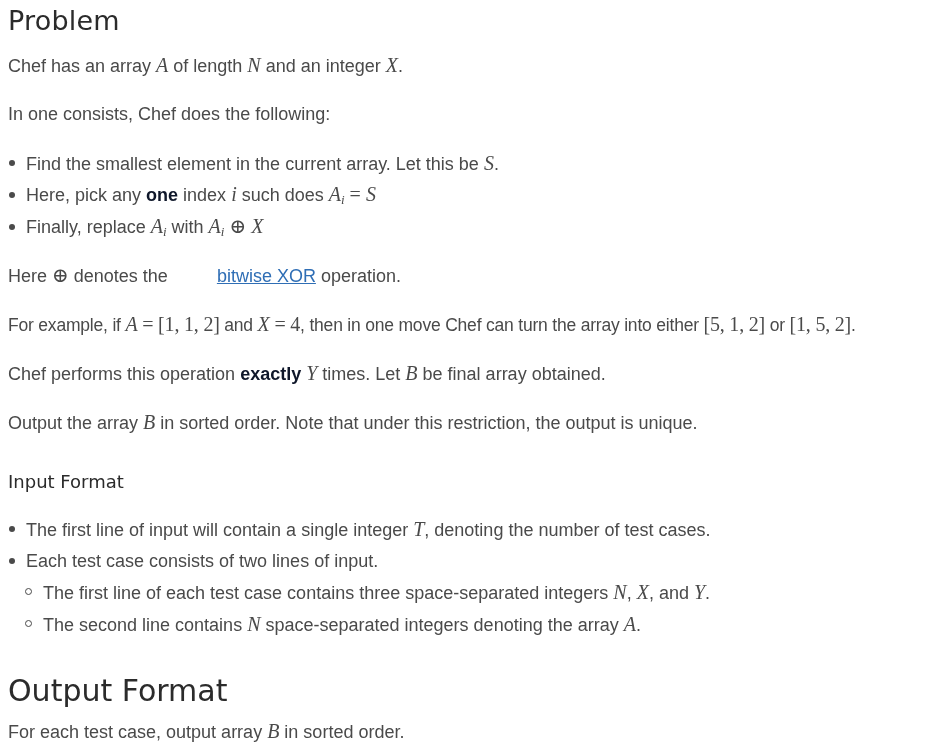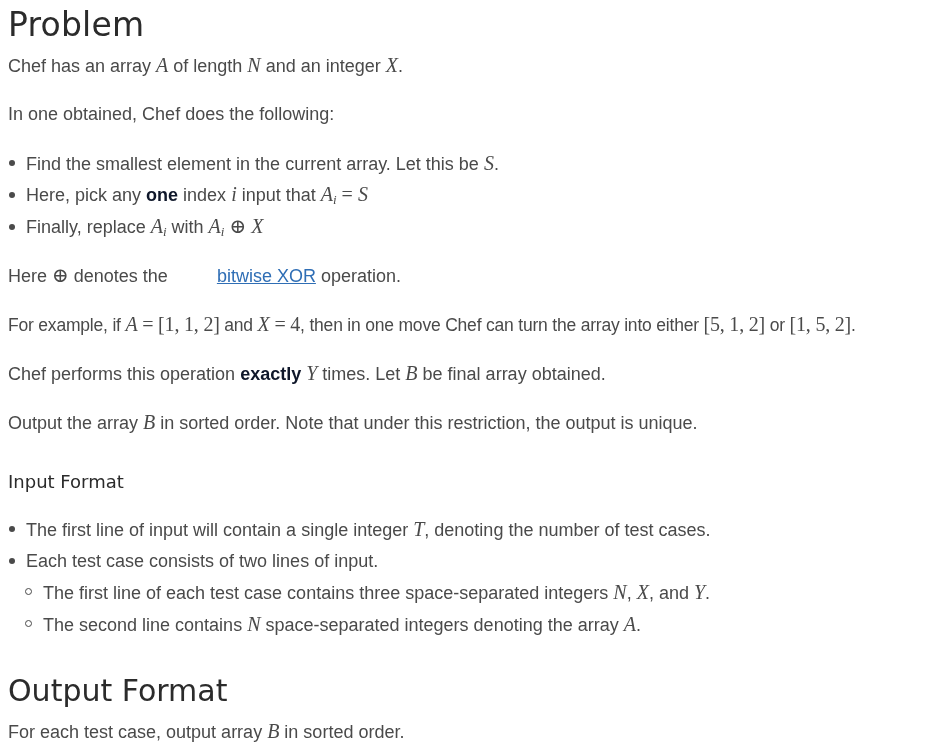--- a/index.html
+++ b/index.html
@@ -6,21 +6,21 @@
   body {
     width: 948px; height: 750px; overflow: hidden;
     font-family: "Liberation Sans", "DejaVu Sans", sans-serif;
     color: #4a4a4a;
   }
   .page { position: relative; padding: 0 8px; }
   h2 {
     font-family: "DejaVu Sans", sans-serif;
     font-weight: 500; color: #2b2b2b; margin: 0;
   }
-  .h-problem { font-size: 33px; position: absolute; top: 5px; left: 8px; letter-spacing: 0.2px; }
+  .h-problem { font-size: 27px; position: absolute; top: 5px; left: 8px; letter-spacing: 0.2px; }
   .h-input { font-size: 18px; position: absolute; top: 471px; left: 8px; }
   .h-output { font-size: 30px; position: absolute; top: 673px; left: 8px; }
   .line {
     position: absolute; left: 8px; font-size: 18px; white-space: nowrap; line-height: 22px;
   }
   .m { font-family: "Liberation Serif", "DejaVu Serif", serif; font-style: italic; font-size: 20px; }
   .mr { font-family: "Liberation Serif", "DejaVu Serif", serif; font-size: 20px; }
   .sub { font-size: 13px; font-style: italic; font-family: "Liberation Serif", serif; vertical-align: -3px; }
   b { color: #0f172a; }
   a.link { color: #2f6eb5; text-decoration: underline; margin-left: 44px; }
@@ -32,31 +32,31 @@
 <body>
 
 <div class="page">
 
   <h2 class="h-problem">Problem</h2>
 
   <div class="line" style="top:54px">
     <span>Chef has an array </span><span class="m">A</span><span> of length </span><span class="m">N</span><span> and an integer </span><span class="m">X</span><span>.</span>
   </div>
 
-  <div class="line" style="top:103px">In one obtained, Chef does the following:</div>
+  <div class="line" style="top:103px">In one consists, Chef does the following:</div>
 
   <div>
     <span class="dot" style="left:9px; top:160px"></span>
     <div class="line" style="top:152px; left:26px">
       <span>Find the smallest element in the current array. Let this be </span><span class="m">S</span><span>.</span>
     </div>
 
     <span class="dot" style="left:9px; top:192px"></span>
     <div class="line" style="top:183px; left:26px">
-      <span>Here, pick any </span><b>one</b><span> index </span><span class="m">i</span><span> input that </span><span class="m">A</span><span class="sub">i</span><span class="mr"> = </span><span class="m">S</span>
+      <span>Here, pick any </span><b>one</b><span> index </span><span class="m">i</span><span> such does </span><span class="m">A</span><span class="sub">i</span><span class="mr"> = </span><span class="m">S</span>
     </div>
 
     <span class="dot" style="left:9px; top:224px"></span>
     <div class="line" style="top:215px; left:26px">
       <span>Finally, replace </span><span class="m">A</span><span class="sub">i</span><span> with </span><span class="m">A</span><span class="sub">i</span><span class="mr"> ⊕ </span><span class="m">X</span>
     </div>
   </div>
 
   <div class="line" style="top:264px">
     <span>Here </span><span class="mr">⊕</span><span> denotes the </span><a class="link" href="#">bitwise XOR</a><span> operation.</span>

